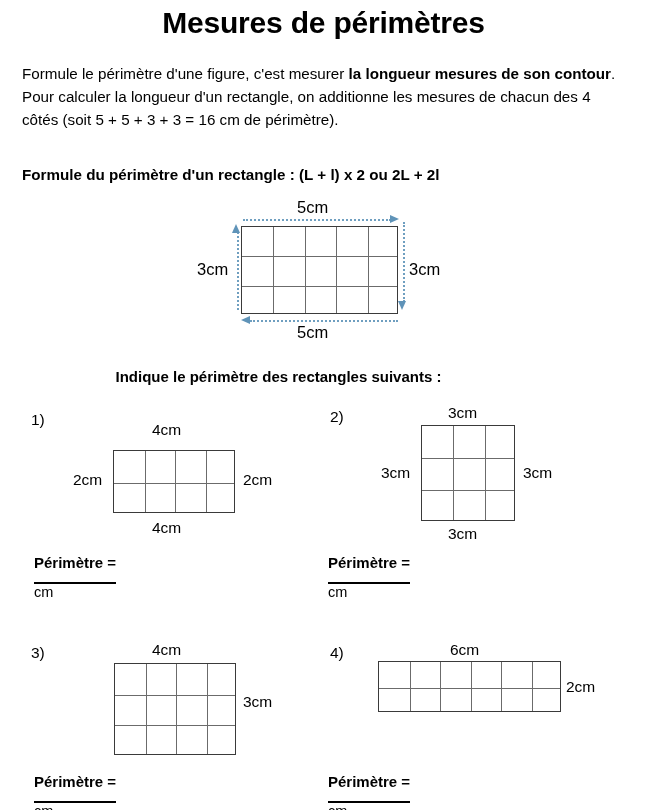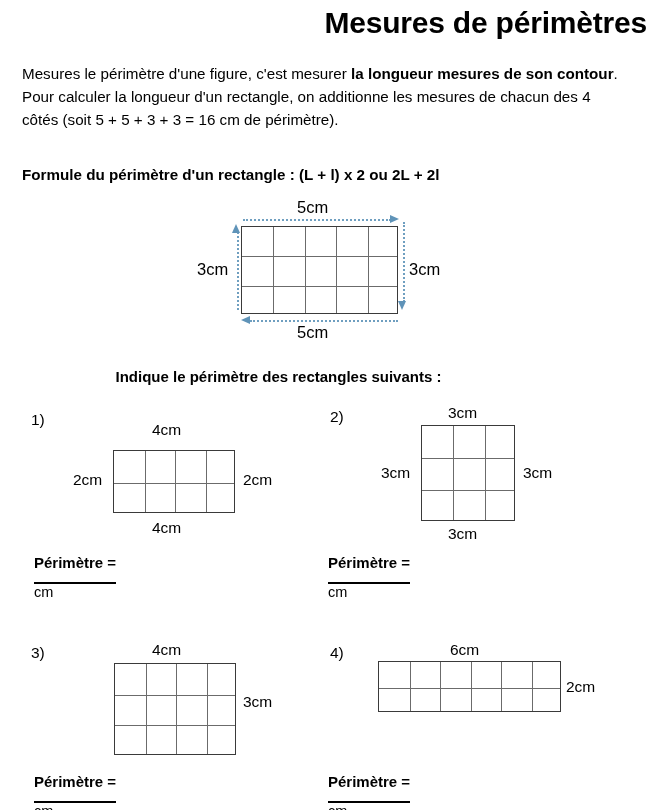--- a/index.html
+++ b/index.html
@@ -15,21 +15,21 @@
     color: #000000;
     overflow: hidden;
   }
 
   
   #page-title {
     position: absolute;
     top: 6px;
     left: 0;
     width: 647px;
-    text-align: right;
+    text-align: center;
     font-size: 30px;
     font-weight: bold;
     letter-spacing: -0.2px;
   }
 
   
   #intro-paragraph {
     position: absolute;
     top: 62px;
     left: 22px;
@@ -148,21 +148,21 @@
     border-left: 4.5px solid transparent;
     border-right: 4.5px solid transparent;
     border-top: 9px solid #5f93b8;
   }
 </style>
 </head>
 <body>
 
 <div id="page-title">Mesures de périmètres</div>
 
-<div id="intro-paragraph"><span>Mesures le périmètre d'une figure, c'est mesurer </span><b>la longueur mesures de son contour</b><span>. Pour calculer la longueur d'un rectangle, on additionne les mesures de chacun des 4 côtés (soit 5 + 5 + 3 + 3 = 16 cm de périmètre).</span></div>
+<div id="intro-paragraph"><span>Formule le périmètre d'une figure, c'est mesurer </span><b>la longueur mesures de son contour</b><span>. Pour calculer la longueur d'un rectangle, on additionne les mesures de chacun des 4 côtés (soit 5 + 5 + 3 + 3 = 16 cm de périmètre).</span></div>
 
 <div id="formula-line">Formule du périmètre d'un rectangle : (L + l) x 2  ou  2L + 2l</div>
 
 <div>
 
   <div class="dim-label big" style="top:198px; left:297px;">5cm</div>
 
   <div class="arrow-line arrow-h" style="top:219px; left:243px; width:148px;"></div>
   <div class="arrow-head right" style="top:215px; left:390px;"></div>
 

